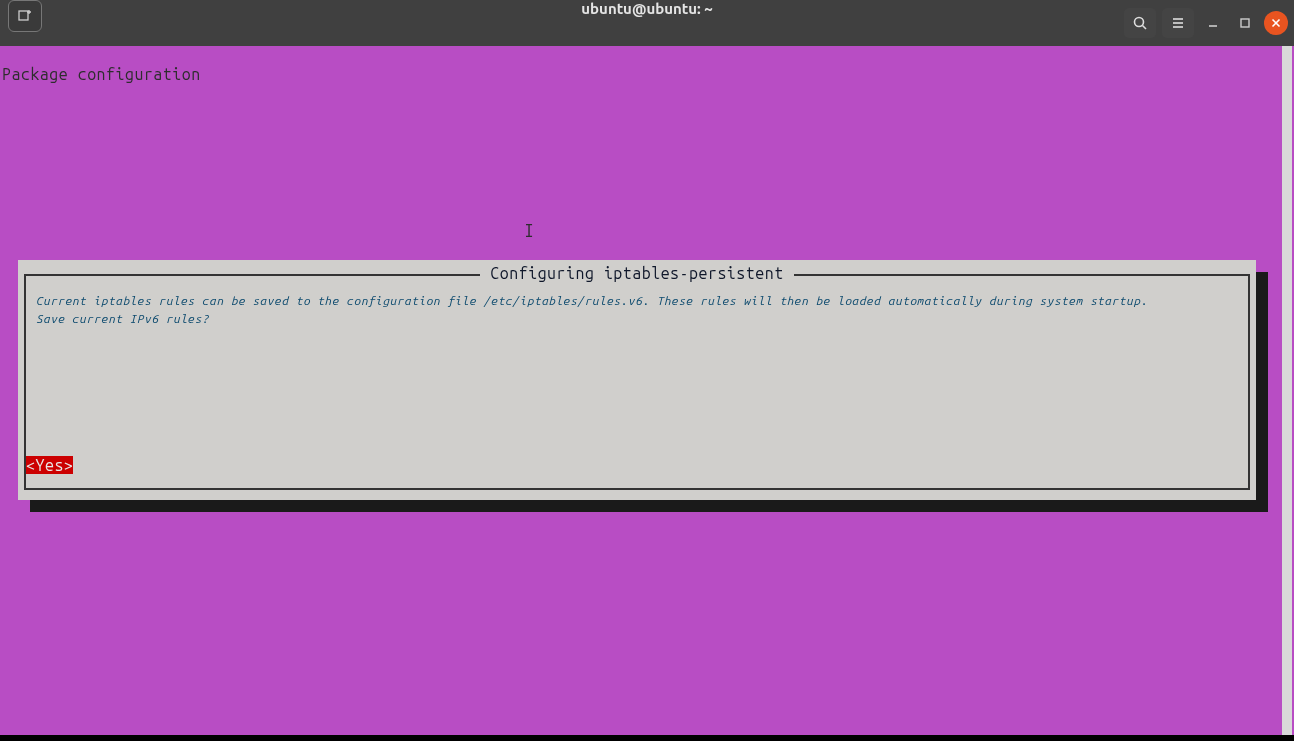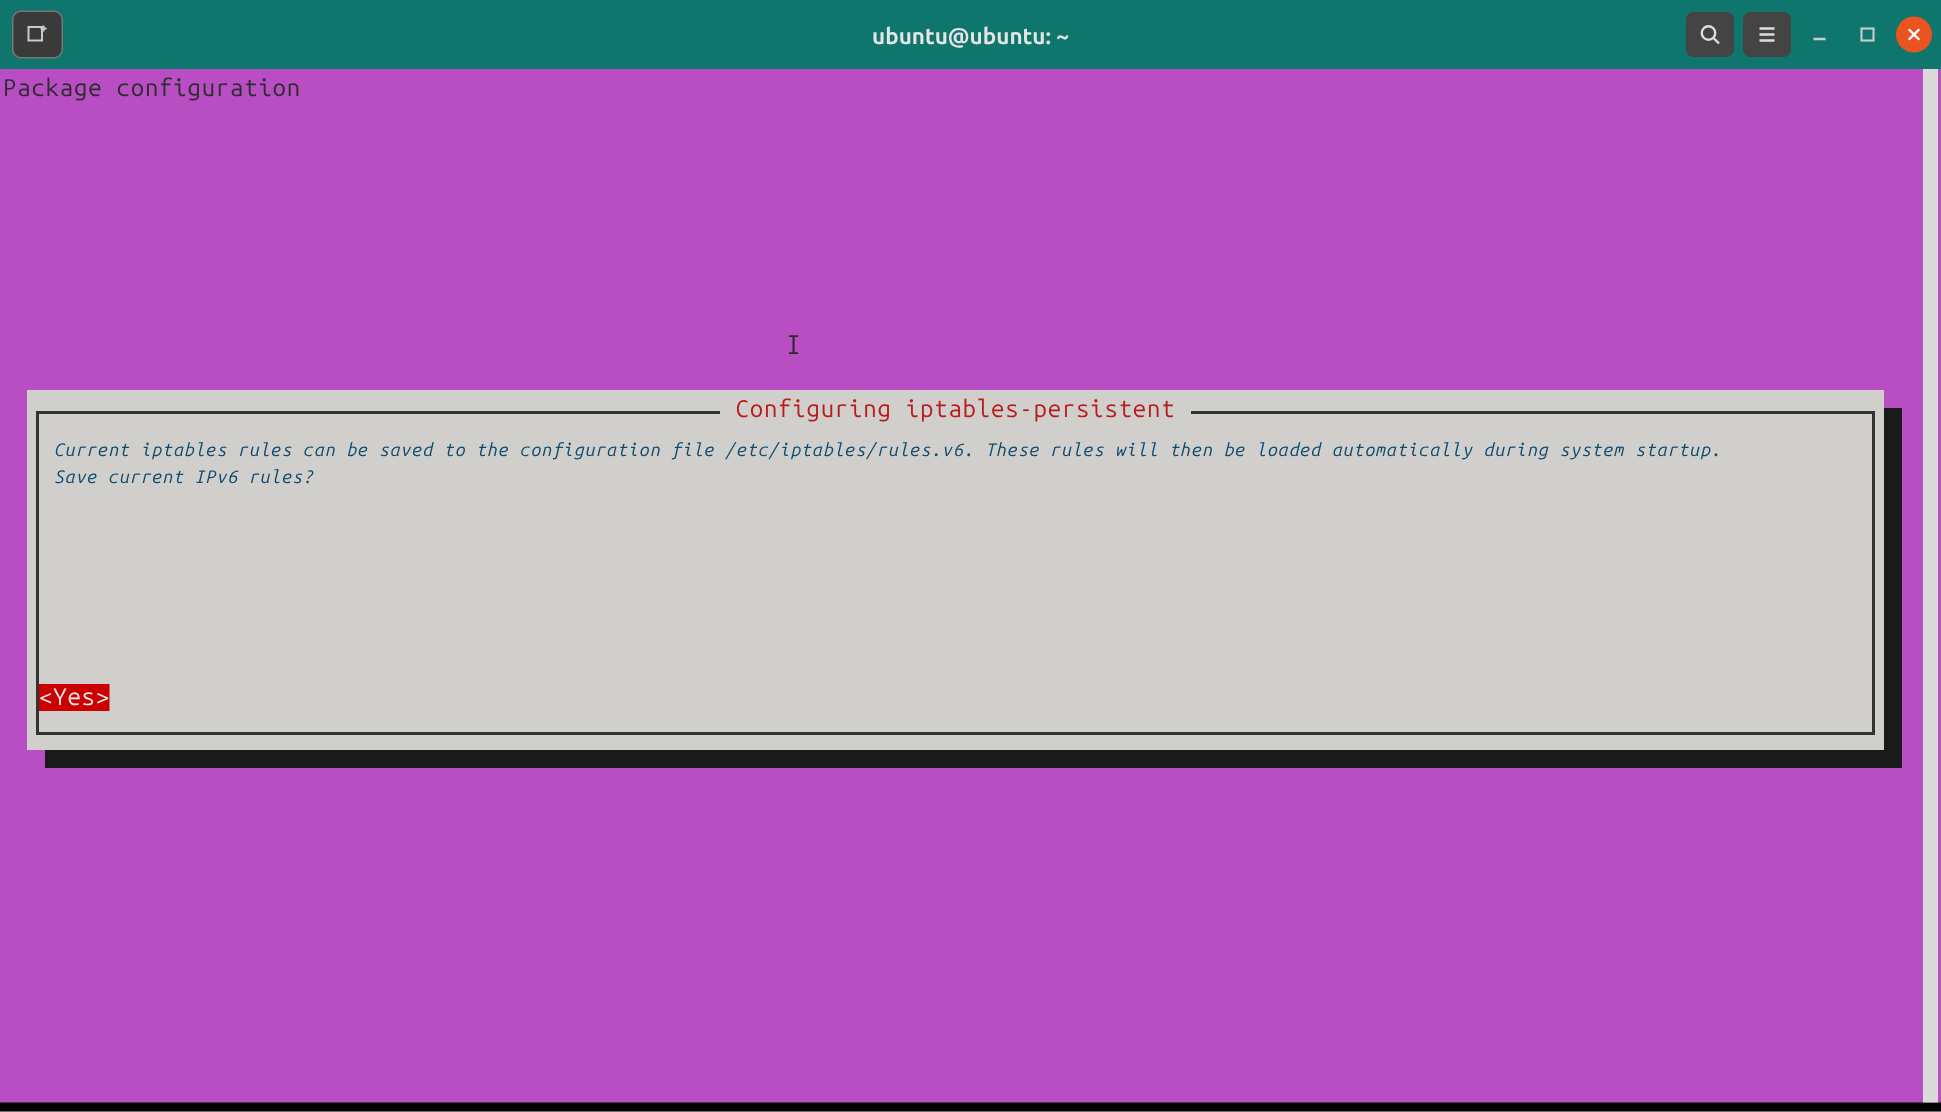--- a/index.html
+++ b/index.html
@@ -14,23 +14,22 @@
   .window {
     position: absolute;
     top: 0; left: 0;
     width: 1294px;
     height: 741px;
     background: #000;
   }
   .titlebar {
     position: relative;
     height: 46px;
-    background: #0f766e;
-    display: flex;
-    align-items: center;
+    background: #404040;
+    display: flex;
     color: #e5e5e5;
     font-family: Ubuntu, "DejaVu Sans", sans-serif;
   }
   .tb-btn {
     width: 30px;
     height: 30px;
     border-radius: 4px;
     margin-left: 8px;
     display: flex;
     align-items: center;
@@ -93,21 +92,21 @@
   .terminal-area {
     position: absolute;
     top: 46px;
     left: 0;
     right: 0;
     bottom: 6px;
     background: #b84dc4;
   }
   .pkg-line {
     position: absolute;
-    top: 4px;
+    top: 19px;
     left: 2px;
     color: #2d2d2d;
     font-size: 16px;
     letter-spacing: 0.5px;
     white-space: pre;
   }
   .scroll {
     position: absolute;
     right: 2px;
     top: 0;
@@ -143,21 +142,21 @@
   }
   .dialog-title-wrap {
     position: absolute;
     top: -12px;
     left: 0; right: 0;
     display: flex;
     justify-content: center;
   }
   .dialog-title {
     background: #d0cfcc;
-    color: #b91c1c;
+    color: #0f172a;
     padding: 0 10px;
     font-size: 16px;
     letter-spacing: 0.5px;
     white-space: pre;
     text-align: right;
   }
   .body-text {
     color: #0c4a6e;
     font-size: 12px;
     line-height: 18px;

